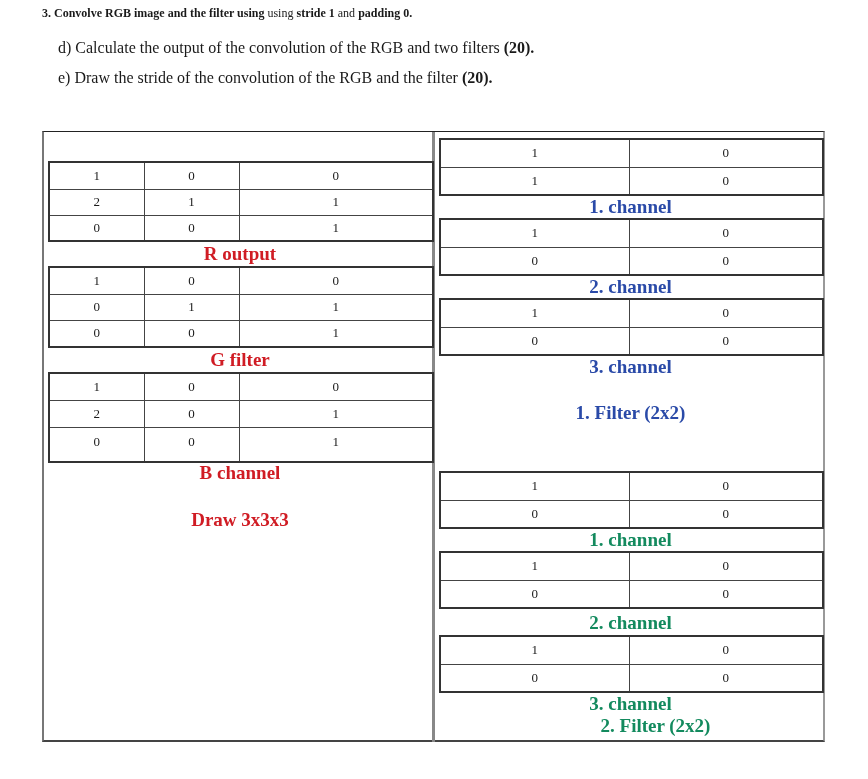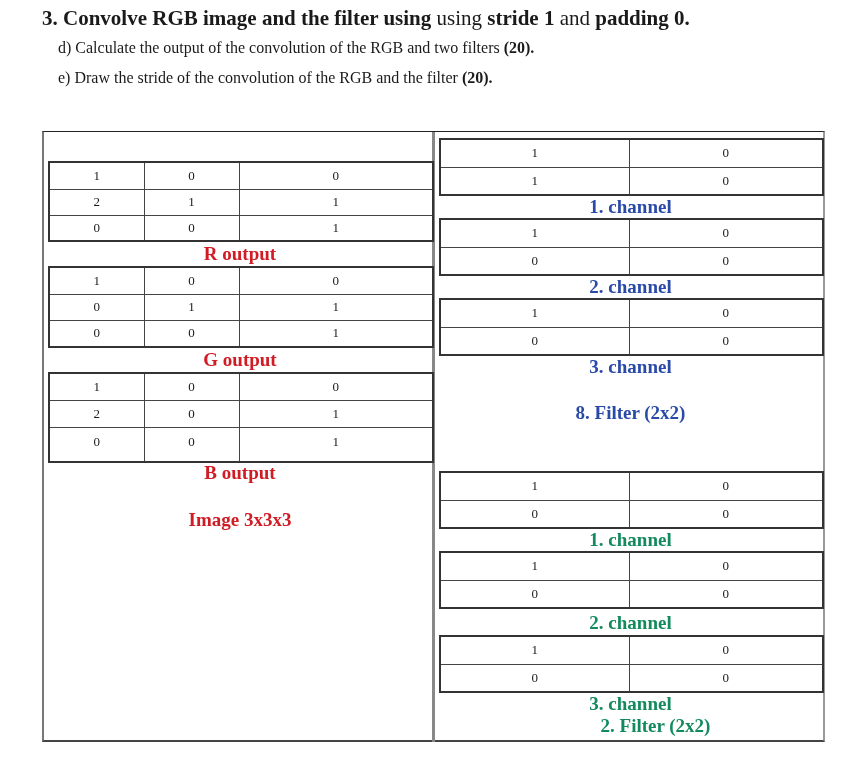--- a/index.html
+++ b/index.html
@@ -1,18 +1,18 @@
 <!DOCTYPE html>
 <html><head>
 <meta charset="utf-8">
 <style>
   html, body { margin:0; padding:0; background:#fff; }
   body { width:868px; height:779px; position:relative; font-family:"Liberation Serif", serif; color:#1a1a1a; overflow:hidden; }
   .abs { position:absolute; }
-  .q-title { left:42px; top:6px; font-size:21px; white-space:nowrap; }
+  .q-title { left:42px; top:6px; font-size:12px; white-space:nowrap; }
   .q-sub { left:58px; font-size:16px; white-space:nowrap; }
   .b { font-weight:bold; }
 
   .outer { left:42px; top:131px; width:783px; height:611px; border:1px solid #222; border-left:2px solid #777; border-right:2px solid #999; border-bottom:2px solid #444; box-sizing:border-box; }
   .divider { left:432px; top:132px; width:3px; height:610px; background:#888; }
 
   table.grid { position:absolute; border-collapse:collapse; font-size:13px; table-layout:fixed; }
   table.grid td { border:1px solid #444; text-align:center; padding:0; color:#1a1a1a; }
   table.grid { border:2px solid #333; }
 
@@ -80,21 +80,21 @@
     <td>1</td>
     <td>1</td>
   </tr>
   <tr style="height:27px">
     <td>0</td>
     <td>0</td>
     <td>1</td>
   </tr>
 </tbody>
   </table>
-<div class="lbl red" style="left:48px; width:384px; top:349px;">G output</div>
+<div class="lbl red" style="left:48px; width:384px; top:349px;">G filter</div>
 
 <table class="grid" style="left:48px; top:372px; width:384px;">
   <colgroup>
       <col style="width:95px">
       <col style="width:95px">
       <col style="width:194px">
     </colgroup>
   <tbody>
       <tr style="height:27px">
     <td>1</td>
@@ -106,22 +106,22 @@
     <td>0</td>
     <td>1</td>
   </tr>
   <tr style="height:35px">
     <td style="vertical-align:top; padding-top:6px;">0</td>
     <td style="vertical-align:top; padding-top:6px;">0</td>
     <td style="vertical-align:top; padding-top:6px;">1</td>
   </tr>
 </tbody>
   </table>
-<div class="lbl red" style="left:48px; width:384px; top:462px;">B  output</div>
-<div class="lbl red" style="left:48px; width:384px; top:509px;">Image 3x3x3</div>
+<div class="lbl red" style="left:48px; width:384px; top:462px;">B  channel</div>
+<div class="lbl red" style="left:48px; width:384px; top:509px;">Draw 3x3x3</div>
 
 <table class="grid" style="left:439px; top:138px; width:383px;">
   <colgroup>
       <col style="width:189px">
       <col style="width:194px">
     </colgroup>
   <tbody>
       <tr style="height:28px">
     <td>1</td>
     <td>0</td>
@@ -162,21 +162,21 @@
     <td>1</td>
     <td>0</td>
   </tr>
   <tr style="height:28px">
     <td>0</td>
     <td>0</td>
   </tr>
 </tbody>
   </table>
 <div class="lbl blue" style="left:439px; width:383px; top:356px;">3. channel</div>
-<div class="lbl blue" style="left:439px; width:383px; top:402px;">8. Filter (2x2)</div>
+<div class="lbl blue" style="left:439px; width:383px; top:402px;">1. Filter (2x2)</div>
 
 <table class="grid" style="left:439px; top:471px; width:383px;">
   <colgroup>
       <col style="width:189px">
       <col style="width:194px">
     </colgroup>
   <tbody>
       <tr style="height:28px">
     <td>1</td>
     <td>0</td>

